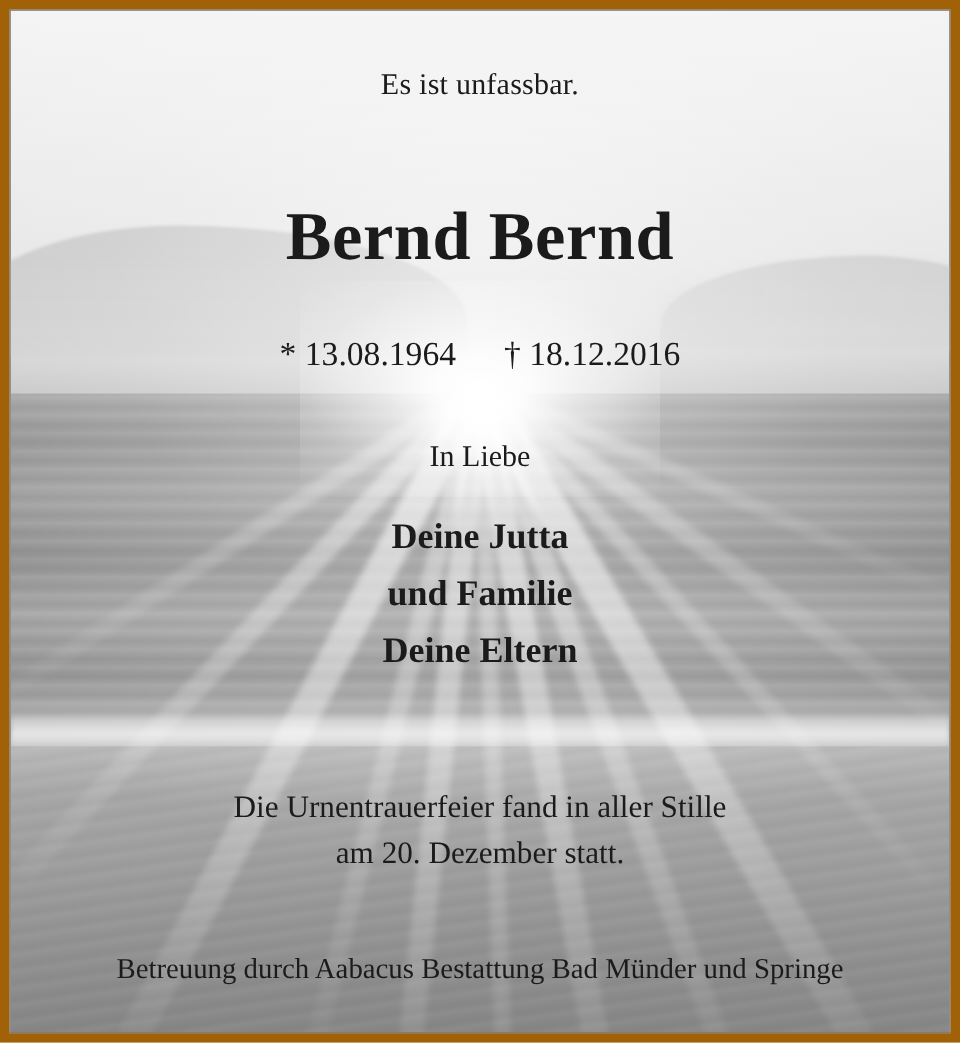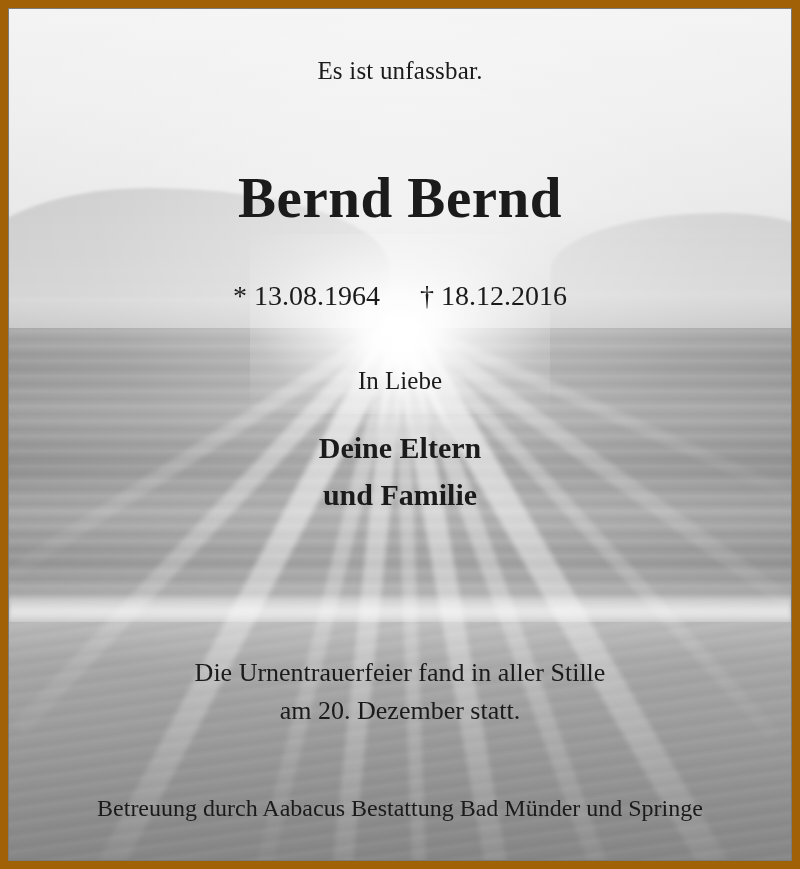--- a/index.html
+++ b/index.html
@@ -241,22 +241,23 @@
         <span>*</span>
         <span>13.08.1964</span>
         <span class="sep"></span>
         <span>†</span>
         <span>18.12.2016</span>
       </div>
 
       <div class="inliebe">In Liebe</div>
 
       <div class="survivors">
+        <div>Deine Jutta</div>
+        <div>und Familie</div>
         <div>Deine Eltern</div>
-        <div>und Familie</div>
       </div>
 
       <div class="ceremony">
         <div>Die Urnentrauerfeier fand in aller Stille</div>
         <div>am 20. Dezember statt.</div>
       </div>
 
       <div class="footer">Betreuung durch Aabacus Bestattung Bad Münder und Springe</div>
     </div>
 

